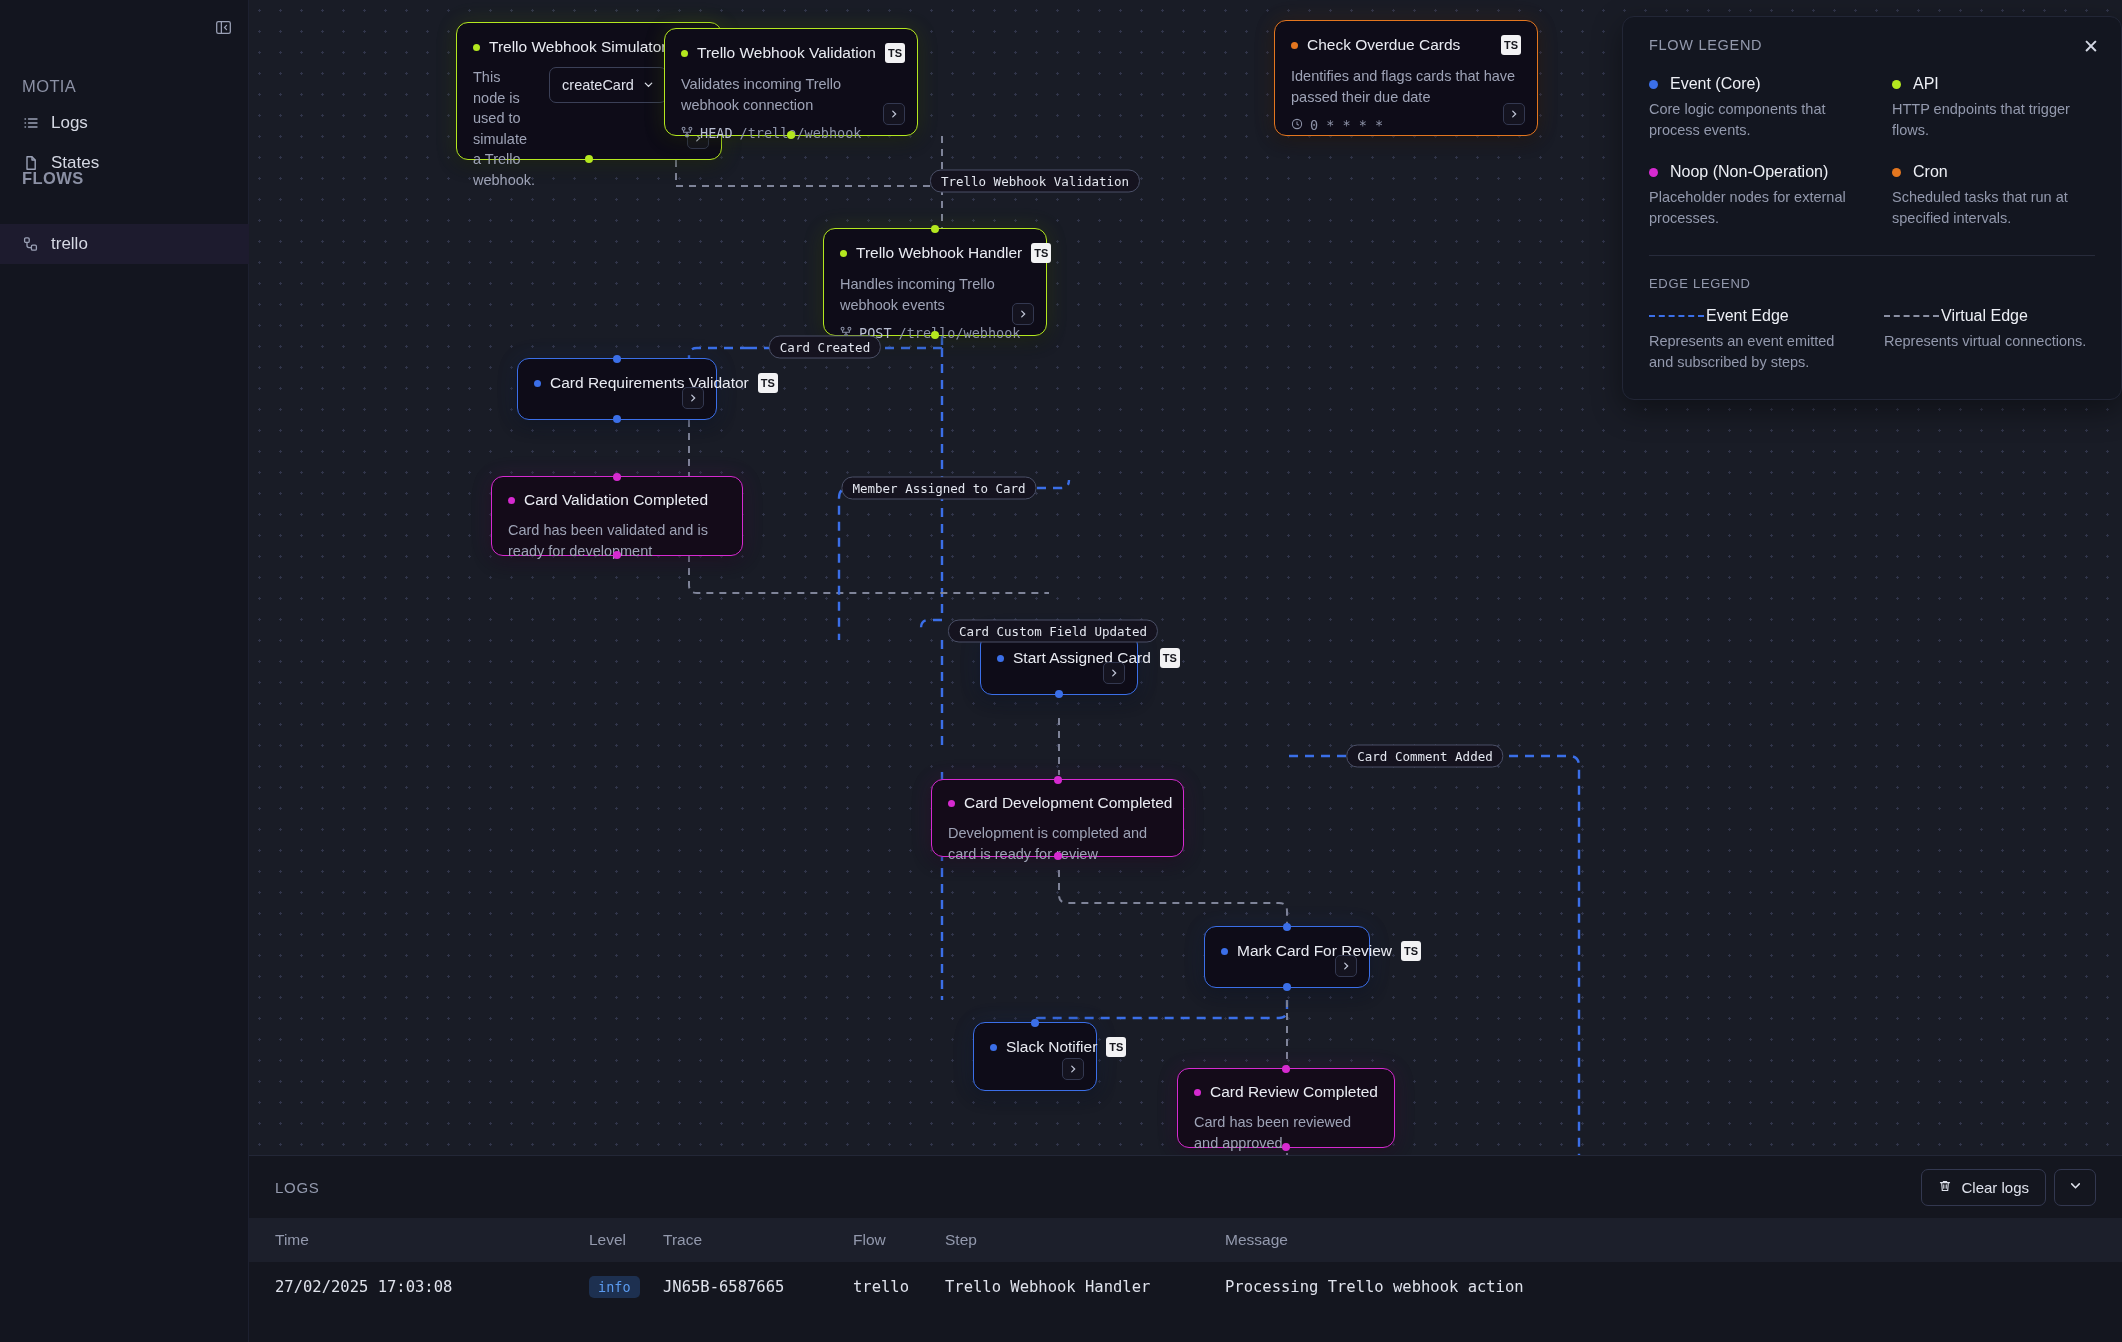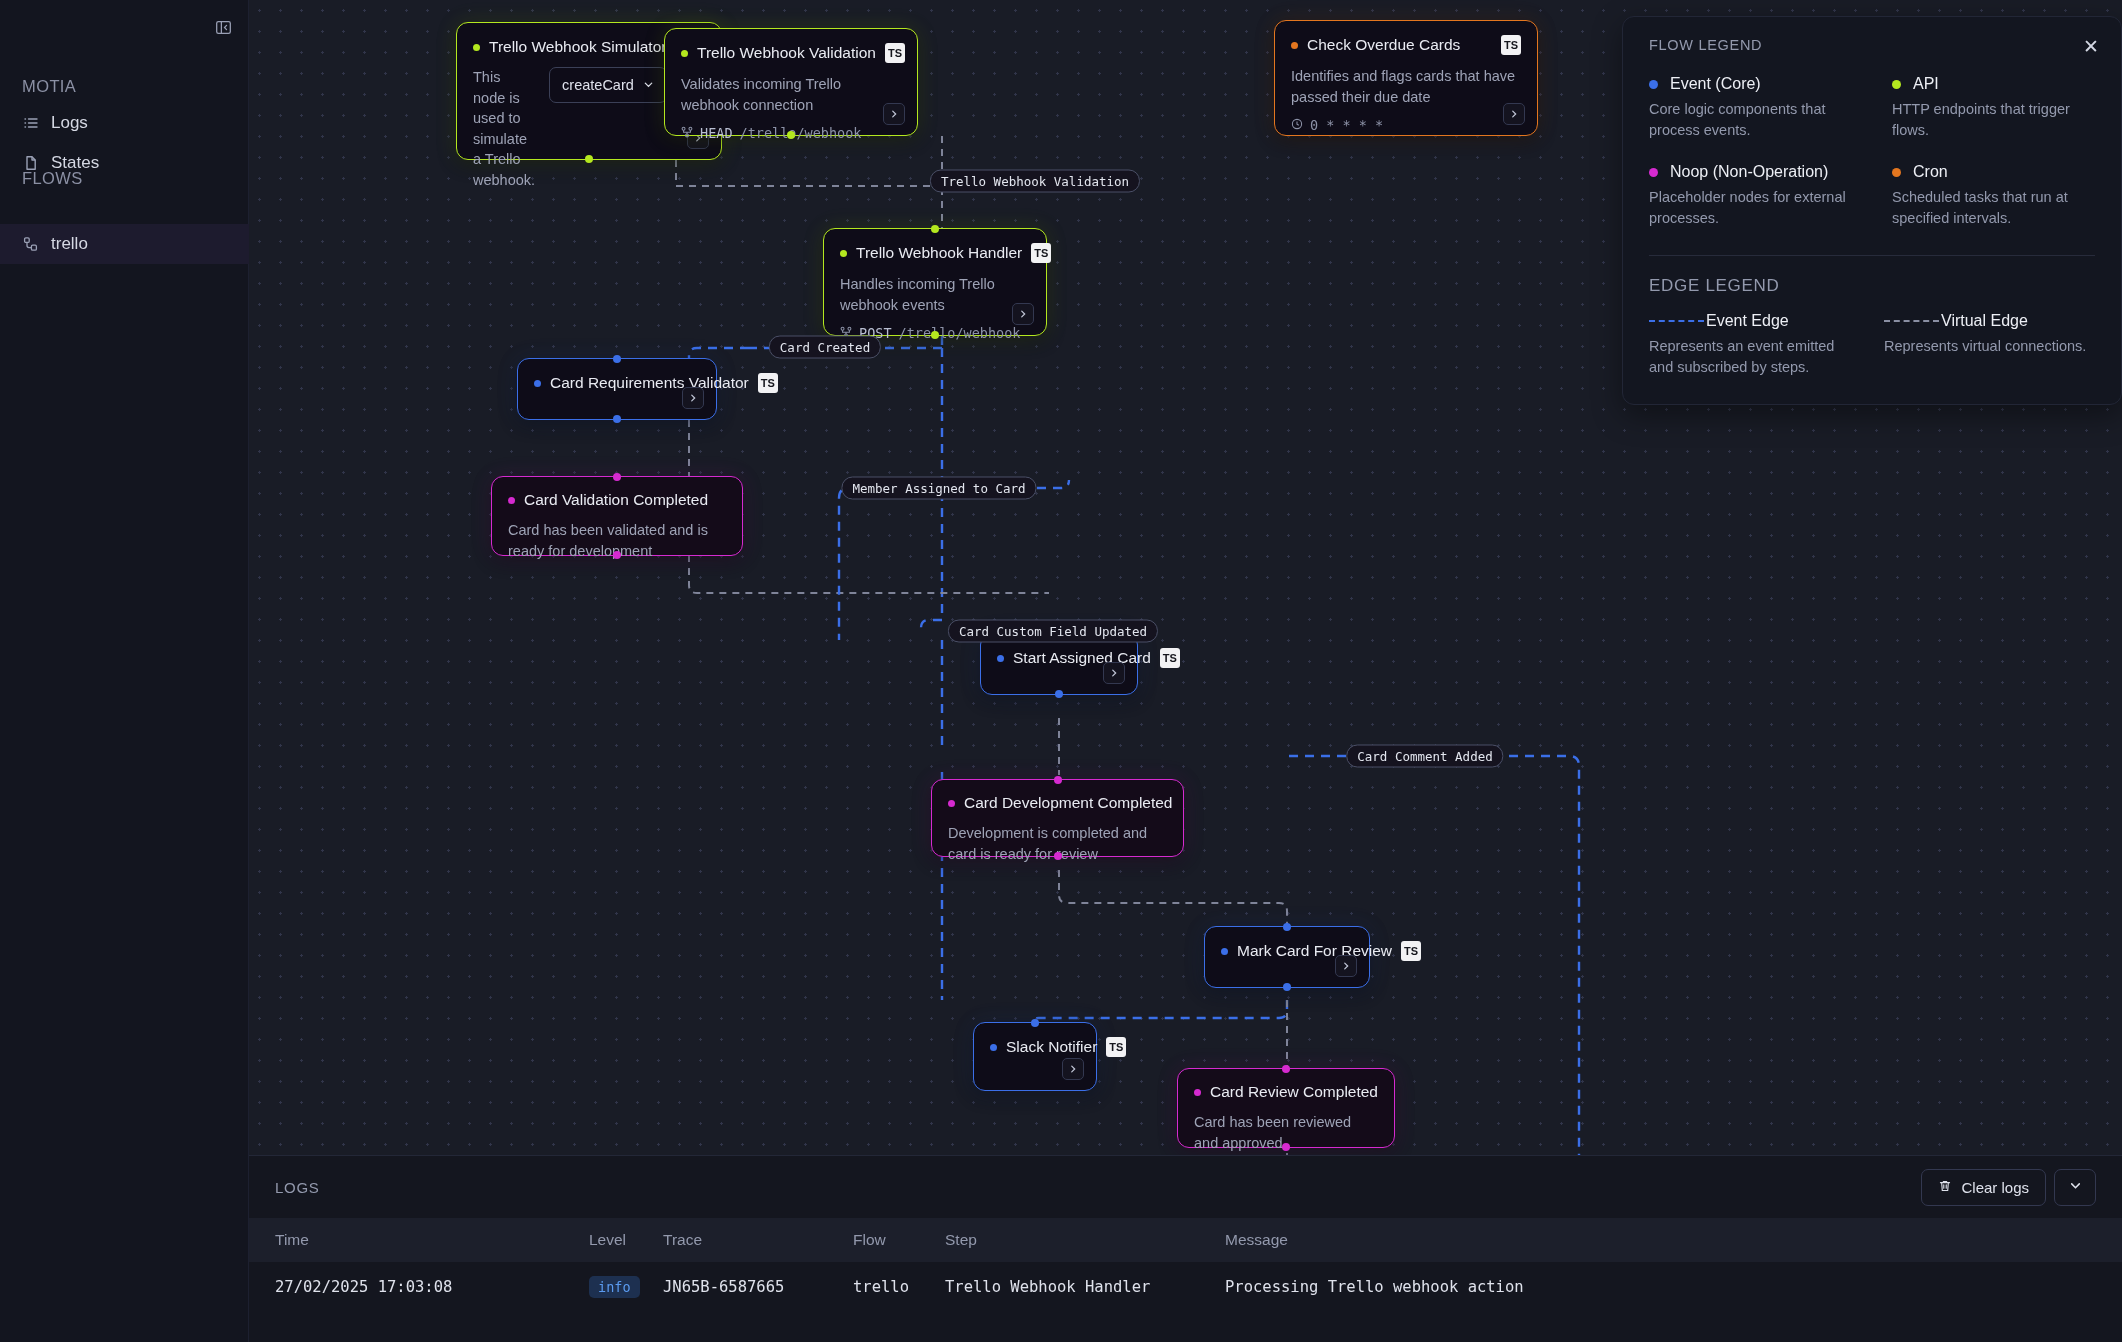--- a/index.html
+++ b/index.html
@@ -24,21 +24,21 @@
     width: 22px; height: 22px;
     display: flex; align-items: center; justify-content: center;
     color: #9aa0b5; cursor: pointer;
   }
   .sb-section {
     font-size: 16.5px; letter-spacing: .4px;
     color: #8b90a4; padding: 0 22px; margin-top: 8px;
     height: 30px; display: flex; align-items: center;
   }
   #sb-motia { position: absolute; top: 63px; left: 0; }
-  #sb-flows { position: absolute; top: 155px; left: 0; }
+  #sb-flows { position: absolute; top: 155px; left: 0; font-weight: bold; }
   .sb-item {
     position: absolute; left: 0; width: 249px; height: 40px;
     display: flex; align-items: center; gap: 11px;
     padding: 0 22px; color: #d5d8e3; font-size: 17px; cursor: pointer;
   }
   .sb-item.active { background: #1d1b2e; }
   .sb-ico { width: 18px; height: 18px; display:flex; align-items:center; justify-content:center; color:#9aa0b5; flex:none; }
 
   
   #canvas {
@@ -123,21 +123,21 @@
     box-shadow: 0 10px 30px rgba(0,0,0,.4);
   }
   .lg-title { font-size:14.5px; letter-spacing:.7px; color:#9399ad; }
   .lg-close { position:absolute; right:22px; top:20px; color:#d4d8e4; font-size:19px; cursor:pointer; line-height:1; }
   .lg-grid { display:grid; grid-template-columns:1fr 1fr; gap:22px 40px; margin-top:22px; }
   .lg-item-head { display:flex; align-items:center; gap:12px; }
   .lg-dot { width:9px; height:9px; border-radius:50%; flex:none; }
   .lg-name { font-size:16px; color:#edeff5; }
   .lg-desc { margin-top:6px; font-size:14.5px; line-height:1.45; color:#9399ad; }
   .lg-sep { height:1px; background:#272b3b; margin:26px 0 0 0; }
-  .lg-sub { font-size:17px; letter-spacing:.7px; color:#9399ad; margin-top:20px; }
+  .lg-sub { font-size:13px; letter-spacing:.7px; color:#9399ad; margin-top:20px; }
   .lg-edge-grid { display:grid; grid-template-columns:1fr 1fr; gap:8px 24px; margin-top:16px; }
   .lg-edge-head { display:flex; align-items:center; gap:2px; }
   .dash { width:55px; height:0; border-top:2.5px dashed #3b6fe8; flex:none; }
   .dash.virtual { border-top-color:#8a8fa3; }
 
   
   #logs {
     position:absolute; left:249px; bottom:0; width:1873px; height:187px;
     background:#14161f; border-top:1px solid #232737; z-index:20;
   }

